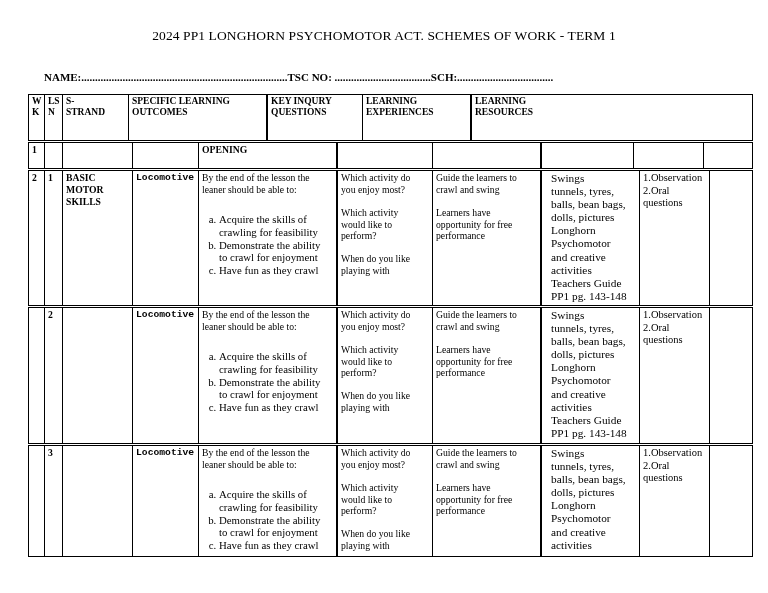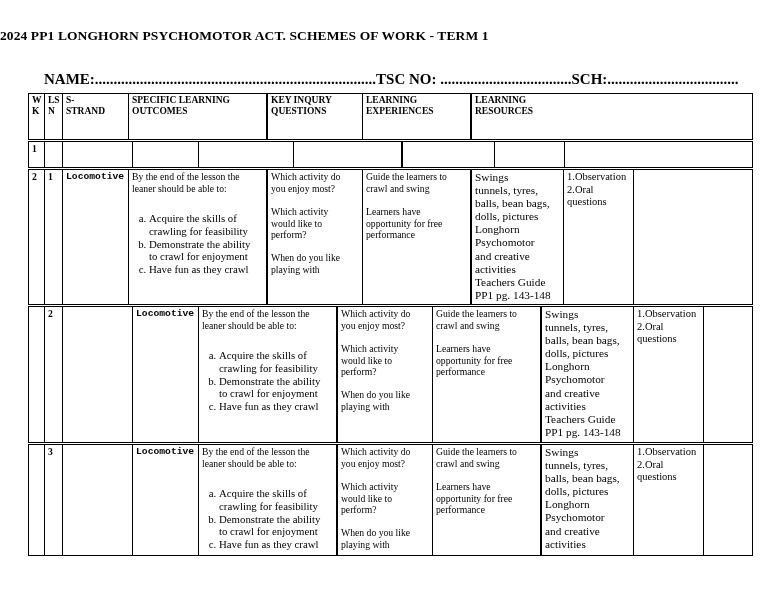--- a/index.html
+++ b/index.html
@@ -5,29 +5,29 @@
   * { box-sizing: border-box; margin: 0; padding: 0; }
   html, body {
     width: 768px; height: 593px;
     background: #ffffff;
     font-family: "Liberation Serif", serif;
     color: #000;
     overflow: hidden;
   }
   .doc-title {
     margin-top: 28px;
-    text-align: left;
-    font-weight: bold;
+    text-align: center;
+    font-weight: normal;
     font-size: 13.5px;
     letter-spacing: 0.1px;
   }
   .name-line {
-    margin: 27px 0 5px 44px;
+    margin: 27px 0 11px 44px;
     font-weight: bold;
-    font-size: 15px;
+    font-size: 11px;
     white-space: nowrap;
     width: 712px;
     overflow: hidden;
   }
   .tbl { margin-left: 28px; width: 725px; }
   .band { display: flex; border: 1.4px solid #000; background: #fff; }
   .band + .band { margin-top: 1px; }
   .c {
     border-right: 1px solid #000;
     padding: 1px 3px 2px 3px;
@@ -56,21 +56,21 @@
 
   .hdr { font-weight: bold; font-size: 9.5px; line-height: 1.2; white-space: pre-line; }
   .txt { font-size: 9.7px; line-height: 1.2; white-space: pre-line; }
   .num { font-weight: bold; font-size: 9.7px; }
   .strand-txt { font-weight: bold; font-size: 9.7px; line-height: 1.25; white-space: pre-line; }
   .sub-txt { font-weight: bold; font-size: 9.7px; font-family: Liberation Mono, monospace; }
   .open-label { font-weight: bold; font-size: 9.7px; }
   .intro { font-size: 9.7px; line-height: 1.2; white-space: pre-line; }
   ol.abc { margin: 18px 0 0 0; padding-left: 17px; list-style-type: lower-alpha; font-size: 10.8px; line-height: 1.18; }
   ol.abc li { white-space: pre-line; }
-  .res-txt { font-size: 11.3px; line-height: 1.16; white-space: pre-line; }
+  .res-txt { font-size: 11.3px; line-height: 1.16; white-space: pre-line; margin-left: 6px; }
   .ass-txt { font-size: 10.5px; line-height: 1.2; white-space: pre-line; }
 </style>
 </head>
 <body>
 
 <div class="doc-title">2024 PP1 LONGHORN PSYCHOMOTOR ACT. SCHEMES OF WORK - TERM 1</div>
 
 <div class="name-line">NAME:...........................................................................TSC NO: ...................................SCH:...................................</div>
 
 <div class="tbl">
@@ -90,30 +90,34 @@
 EXPERIENCES</div>
     <div class="c w-res hdr">LEARNING
 RESOURCES</div>
   </div>
 
   <div class="band h-open">
     <div class="c w-wk num">1</div>
     <div class="c w-lsn"></div>
     <div class="c w-str"></div>
     <div class="c w-sub"></div>
+    <div class="c w-out open-label thick">OPENING</div>
     <div class="c w-inq"></div>
     <div class="c w-exp thick"></div>
     <div class="c w-res"></div>
     <div class="c w-ass"></div>
     <div class="c w-refl"></div>
   </div>
 
   <div class="band h-r0">
     <div class="c w-wk num">2</div>
     <div class="c w-lsn num">1</div>
+    <div class="c w-str strand-txt">BASIC
+MOTOR
+SKILLS</div>
     <div class="c w-sub sub-txt">Locomotive</div>
     <div class="c w-out thick">
       <div class="intro">By the end of the lesson the
 leaner should be able to:</div>
       <ol class="abc">
         <li>Acquire the skills of
 crawling for feasibility</li>
         <li>Demonstrate the ability
 to crawl for enjoyment</li>
         <li>Have fun as they crawl</li>

